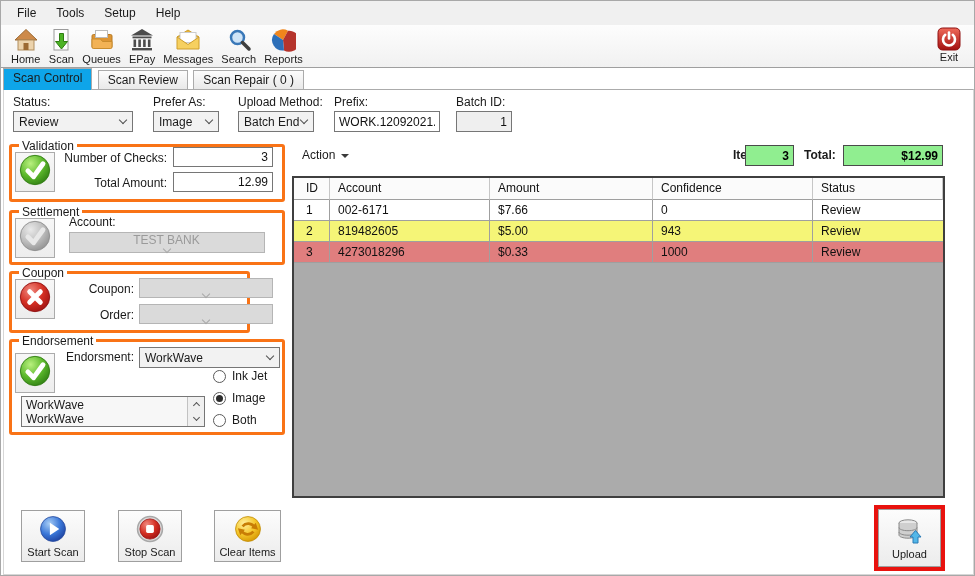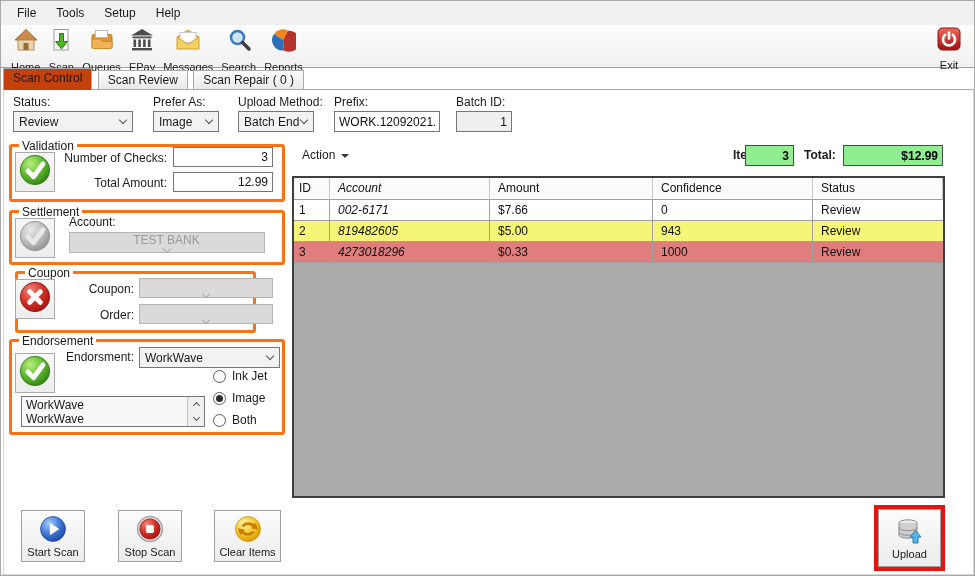--- a/index.html
+++ b/index.html
@@ -12,29 +12,29 @@
     background:#f0f0f0; display:flex; align-items:center; padding-left:6px; }
   .menu-item { padding:0 10px; font-size:12px; color:#1a1a1a; line-height:24px; cursor:default; }
 
   
   .toolbar { position:absolute; left:0; top:24px; width:100%; height:43px;
     background:linear-gradient(#fdfdfd,#f1f1f1); border-bottom:1px solid #9f9f9f;
     display:flex; align-items:flex-start; padding:1px 8px 0 6px; }
   .tbtn { display:flex; flex-direction:column; align-items:center; justify-content:flex-start;
     padding:1px 4px 0 4px; font-size:11px; color:#1c1c1c; min-width:34px; cursor:default; }
   .tbtn svg { display:block; }
-  .tbtn .tlabel { margin-top:8px; white-space:nowrap; }
+  .tbtn .tlabel { margin-top:0px; white-space:nowrap; }
   .tbtn.exit { margin-left:auto; }
 
   
   .tabstrip { position:absolute; left:2px; top:67px; width:971px; height:21px; }
   .tab { display:inline-block; height:19px; line-height:18px; padding:0 9px;
     border:1px solid #ababab; border-bottom:none; background:linear-gradient(#fcfcfc,#e9e9e9);
     font-size:12px; color:#1a1a1a; margin-right:1px; position:relative; top:2px; cursor:default; }
-  .tab.active { background:#c2410c; height:22px; top:0; z-index:3; }
+  .tab.active { background:#0ea5e9; height:22px; top:0; z-index:3; }
   .tabpage { position:absolute; left:2px; top:88px; width:971px; height:486px;
     background:#fff; border:1px solid #d7d7d7; border-top:1px solid #ababab; }
 
   
   .lbl { position:absolute; font-size:12px; color:#1a1a1a; white-space:nowrap; }
   .lbl.r { text-align:right; }
   .cmb { position:absolute; height:21px; background:#f2f2f2; border:1px solid #767676;
     display:flex; align-items:center; justify-content:space-between;
     padding:0 6px 0 5px; font-size:12px; color:#1a1a1a; cursor:default; }
   .cmb.dis { background:#dadada; color:#9a9a9a; border-color:#b5b5b5;flex-direction:column; }
@@ -75,22 +75,22 @@
     justify-content:flex-end; padding:0 4px; }
   .glabel { position:absolute; font-size:12px; font-weight:bold; color:#1a1a1a; }
 
   
   .grid { position:absolute; left:291px; top:175px; width:653px; height:322px;
     background:#ababab; border:2px solid #3f3f3f; overflow:hidden; }
   .grow { display:flex; height:22px; }
   .grow.data { height:21px; }
   .gcell { border-right:1px solid #9f9f9f; border-bottom:1px solid #9f9f9f;
     padding:3px 4px 0 8px; font-size:12px; color:#111; overflow:hidden; white-space:nowrap; }
-  .gcell.c0 { width:36px; padding-left:5px; }
-  .gcell.c1 { width:160px;font-style:italic; }
+  .gcell.c0 { width:36px; padding-left:12px; }
+  .gcell.c1 { width:160px; }
   .gcell.c2 { width:163px; }
   .gcell.c3 { width:160px; }
   .gcell.c4 { flex:1; border-right:none; }
   .ghead .gcell { background:#fbfbfb; border-right:1px solid #c6c6c6; border-bottom:1px solid #9f9f9f; }
   .bg-white .gcell { background:#fff; }
   .bg-yellow .gcell { background:#f5f577; }
   .bg-red .gcell { background:#e07e7e; }
 
   
   .bigbtn { position:absolute; width:64px; height:52px; border:1px solid #9f9f9f;
@@ -282,21 +282,21 @@
         <circle cx="18" cy="18" r="16.5" fill="url(#gryGrad)" stroke="#8d8d8d"></circle>
         <path d="M10 19 l6.5 6.5 L27 11" fill="none" stroke="#e8e8e8" stroke-width="5.5" stroke-linecap="round" stroke-linejoin="round"></path>
       </svg></span>
 </div>
 <span class="lbl" style="left:68px;top:214px;">Account:</span>
 <div class="cmb dis" style="left:68px;top:231px;width:196px;">
   <span>TEST BANK</span>
   <span class="chev"></span>
 </div>
 
-<div class="grp" style="left:14px;top:270px;width:241px;height:62px;">
+<div class="grp" style="left:8px;top:270px;width:241px;height:62px;">
   <span class="grp-label">Coupon</span>
 </div>
 <div class="stbtn" style="left:14px;top:278px;">
   <span><svg width="32" height="32" viewBox="0 0 36 36">
         <circle cx="18" cy="18" r="16.5" fill="url(#redGrad)" stroke="#8f1010"></circle>
         <path d="M12 12 L24 24 M24 12 L12 24" stroke="#fff" stroke-width="5.5" stroke-linecap="round"></path>
       </svg></span>
 </div>
 <span class="lbl r" style="left:60px;top:281px;width:73px;">Coupon:</span>
 <div class="cmb dis" style="left:138px;top:277px;width:134px;height:20px;">

